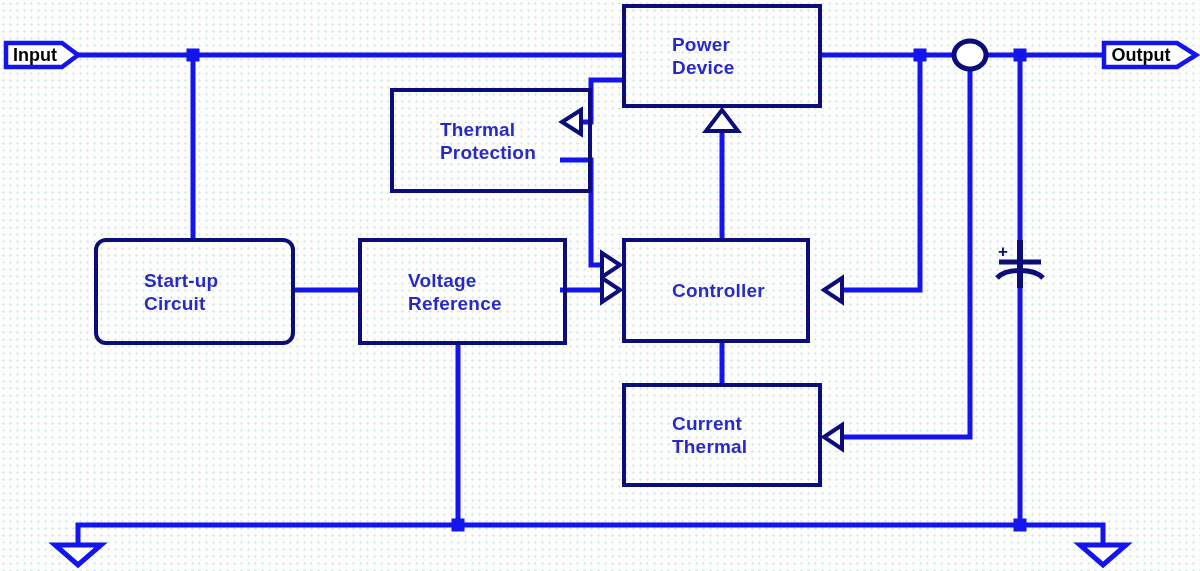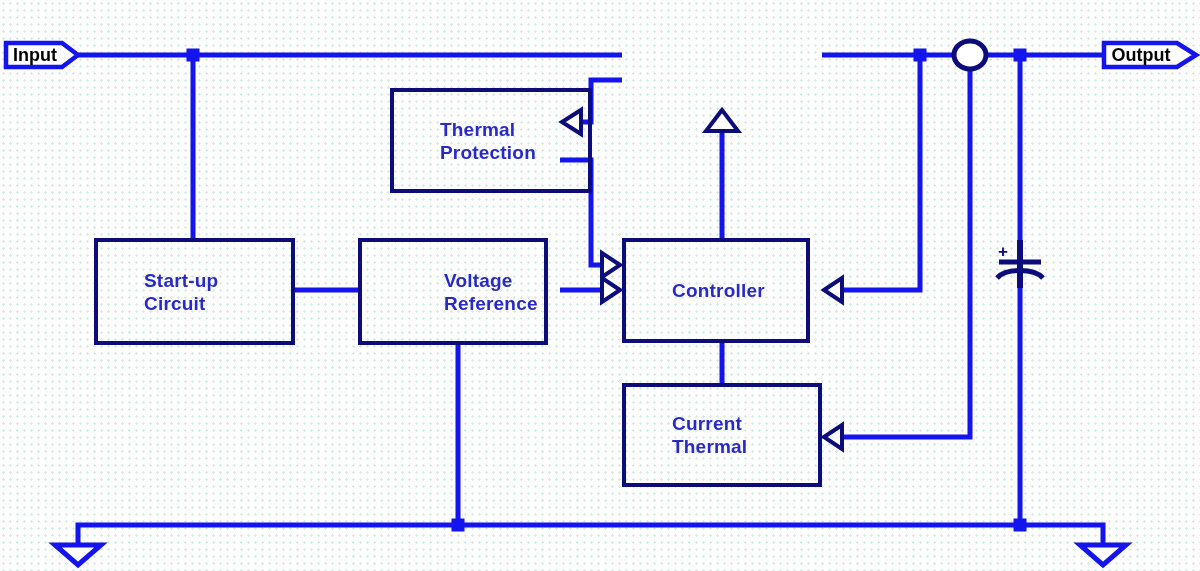--- a/index.html
+++ b/index.html
@@ -93,32 +93,36 @@
     <polygon class="arrow" points="620,265 602,253 602,277"></polygon>
     <polygon class="arrow" points="620,290 602,278 602,302"></polygon>
     <polygon class="arrow" points="824,290 842,278 842,302"></polygon>
     <polygon class="arrow" points="824,437 842,425 842,449"></polygon>
     <polygon class="arrow" points="722,110 706,131 738,131"></polygon>
 
     <polygon class="gnd" points="55,545 101,545 78,565"></polygon>
     <polygon class="gnd" points="1080,545 1126,545 1103,565"></polygon>
   </svg>
 
+  <div class="block" style="left:622px;top:4px;width:200px;height:104px;">
+    <span class="block-label">Power
+Device</span>
+  </div>
 
   <div class="block" style="left:358px;top:88px;width:202px;height:105px;margin-left:32px;">
     <span class="block-label">Thermal
 Protection</span>
   </div>
 
-  <div class="block" style="left:94px;top:238px;width:201px;height:107px;">
+  <div class="block" style="left:94px;top:238px;width:201px;height:107px;border-radius:12px;">
     <span class="block-label">Start-up
 Circuit</span>
   </div>
 
-  <div class="block" style="left:358px;top:238px;width:190px;height:107px;padding-left:36px;">
+  <div class="block" style="left:358px;top:238px;width:209px;height:107px;">
     <span class="block-label">Voltage
 Reference</span>
   </div>
 
   <div class="block" style="left:622px;top:238px;width:188px;height:105px;">
     <span class="block-label">Controller</span>
   </div>
 
   <div class="block" style="left:622px;top:383px;width:200px;height:104px;">
     <span class="block-label">Current

